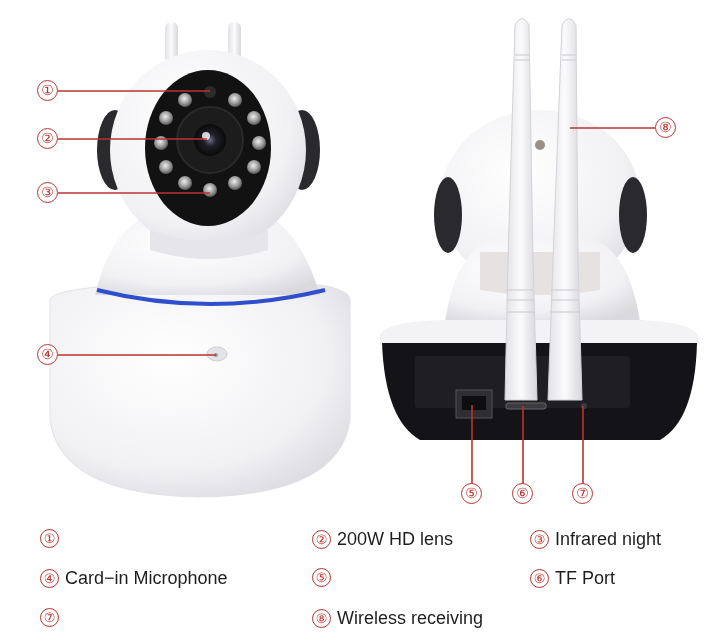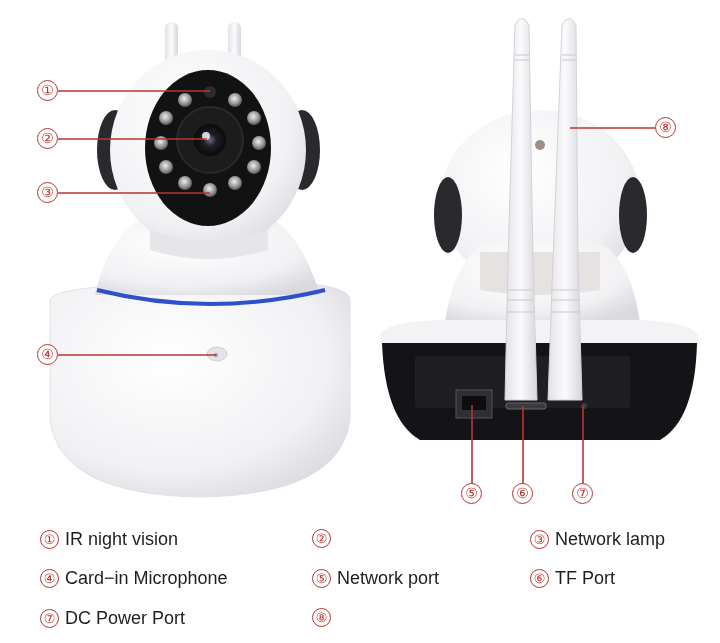--- a/index.html
+++ b/index.html
@@ -147,41 +147,40 @@
   <div class="callout-num" style="left:37px;top:344px;">④</div>
   <div class="callout-num" style="left:461px;top:483px;">⑤</div>
   <div class="callout-num" style="left:512px;top:483px;">⑥</div>
   <div class="callout-num" style="left:572px;top:483px;">⑦</div>
   <div class="callout-num" style="left:655px;top:117px;">⑧</div>
 </div>
 
 <div class="legend">
   <div class="legend-item" style="left:40px;top:9px;">
     <span class="num">①</span>
-    <span>IR night vision</span>
   </div>
   <div class="legend-item" style="left:312px;top:9px;">
     <span class="num">②</span>
+    <span>200W HD lens</span>
   </div>
   <div class="legend-item" style="left:530px;top:9px;">
     <span class="num">③</span>
-    <span>Network lamp</span>
+    <span>Infrared night</span>
   </div>
   <div class="legend-item" style="left:40px;top:48px;">
     <span class="num">④</span>
     <span>Card−in Microphone</span>
   </div>
   <div class="legend-item" style="left:312px;top:48px;">
     <span class="num">⑤</span>
-    <span>Network port</span>
   </div>
   <div class="legend-item" style="left:530px;top:48px;">
     <span class="num">⑥</span>
     <span>TF Port</span>
   </div>
   <div class="legend-item" style="left:40px;top:88px;">
     <span class="num">⑦</span>
-    <span>DC Power Port</span>
   </div>
   <div class="legend-item" style="left:312px;top:88px;">
     <span class="num">⑧</span>
+    <span>Wireless receiving</span>
   </div>
 </div>
 
 </body></html>

